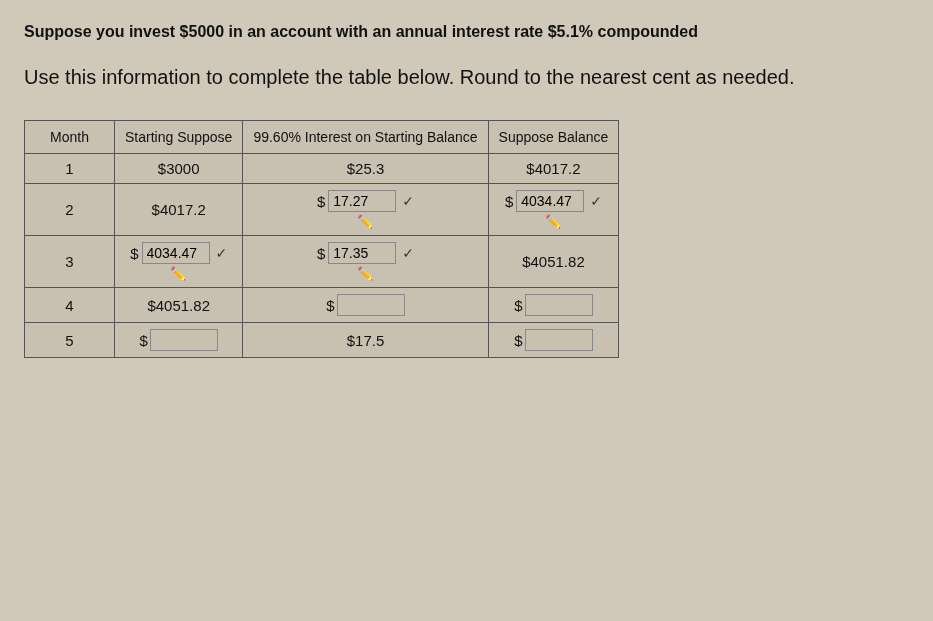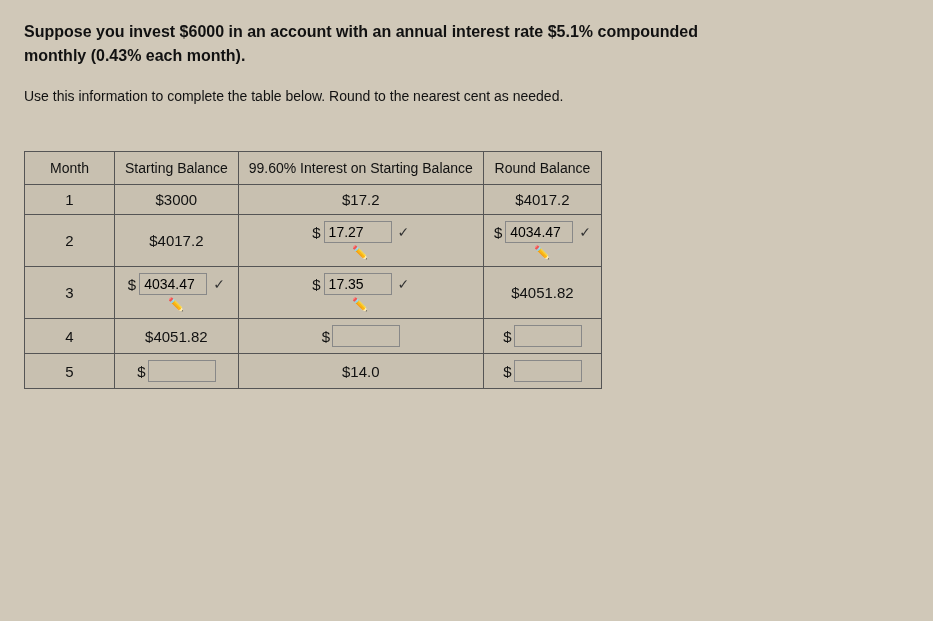--- a/index.html
+++ b/index.html
@@ -12,23 +12,23 @@
       width: 933px;
       min-height: 621px;
     }
     .intro-text {
       font-size: 16px;
       font-weight: bold;
       line-height: 1.5;
       margin-bottom: 18px;
     }
     .instruction-text {
-      font-size: 14px;
+      font-size: 20px;
       line-height: 1.5;
-      margin-bottom: 44px;
+      margin-bottom: 28px;
     }
     .table-wrapper {
       display: inline-block;
     }
     table {
       border-collapse: collapse;
       background: #fdba74;
     }
     th, td {
       border: 1.5px solid #555;
@@ -90,44 +90,43 @@
       align-items: center;
       gap: 3px;
     }
   </style>
 </head>
 <body>
 
 
 
 <div class="intro-text">
-  <span>Suppose you invest $6000 in an account with an annual interest rate $5.1% compounded</span><br>
-  <span>monthly (0.43% each month).</span>
+  <span>Suppose you invest $5000 in an account with an annual interest rate $5.1% compounded</span><br>
 </div>
 
 <div class="instruction-text">
   <span>Use this information to complete the table below. Round to the nearest cent as needed.</span>
 </div>
 
 <div class="table-wrapper">
   <table>
     <thead>
       <tr class="header-row">
         <th>Month</th>
-        <th>Starting Balance</th>
+        <th>Starting Suppose</th>
         <th>99.60% Interest on Starting Balance</th>
-        <th>Round Balance</th>
+        <th>Suppose Balance</th>
       </tr>
     </thead>
     <tbody>
 
       <tr>
         <td>1</td>
         <td>$3000</td>
-        <td>$17.2</td>
+        <td>$25.3</td>
         <td>$4017.2</td>
       </tr>
 
       <tr>
         <td>2</td>
         <td>$4017.2</td>
         <td>
           <div class="cell-with-check">
             <div class="cell-row">
               <span class="dollar-sign">$</span>
@@ -192,21 +191,21 @@
       </tr>
 
       <tr>
         <td>5</td>
         <td>
           <div class="input-cell">
             <span class="dollar-sign">$</span>
             <input class="cell-input" value="" style="">
           </div>
         </td>
-        <td>$14.0</td>
+        <td>$17.5</td>
         <td>
           <div class="input-cell">
             <span class="dollar-sign">$</span>
             <input class="cell-input" value="" style="">
           </div>
         </td>
       </tr>
     </tbody>
   </table>
 </div>

